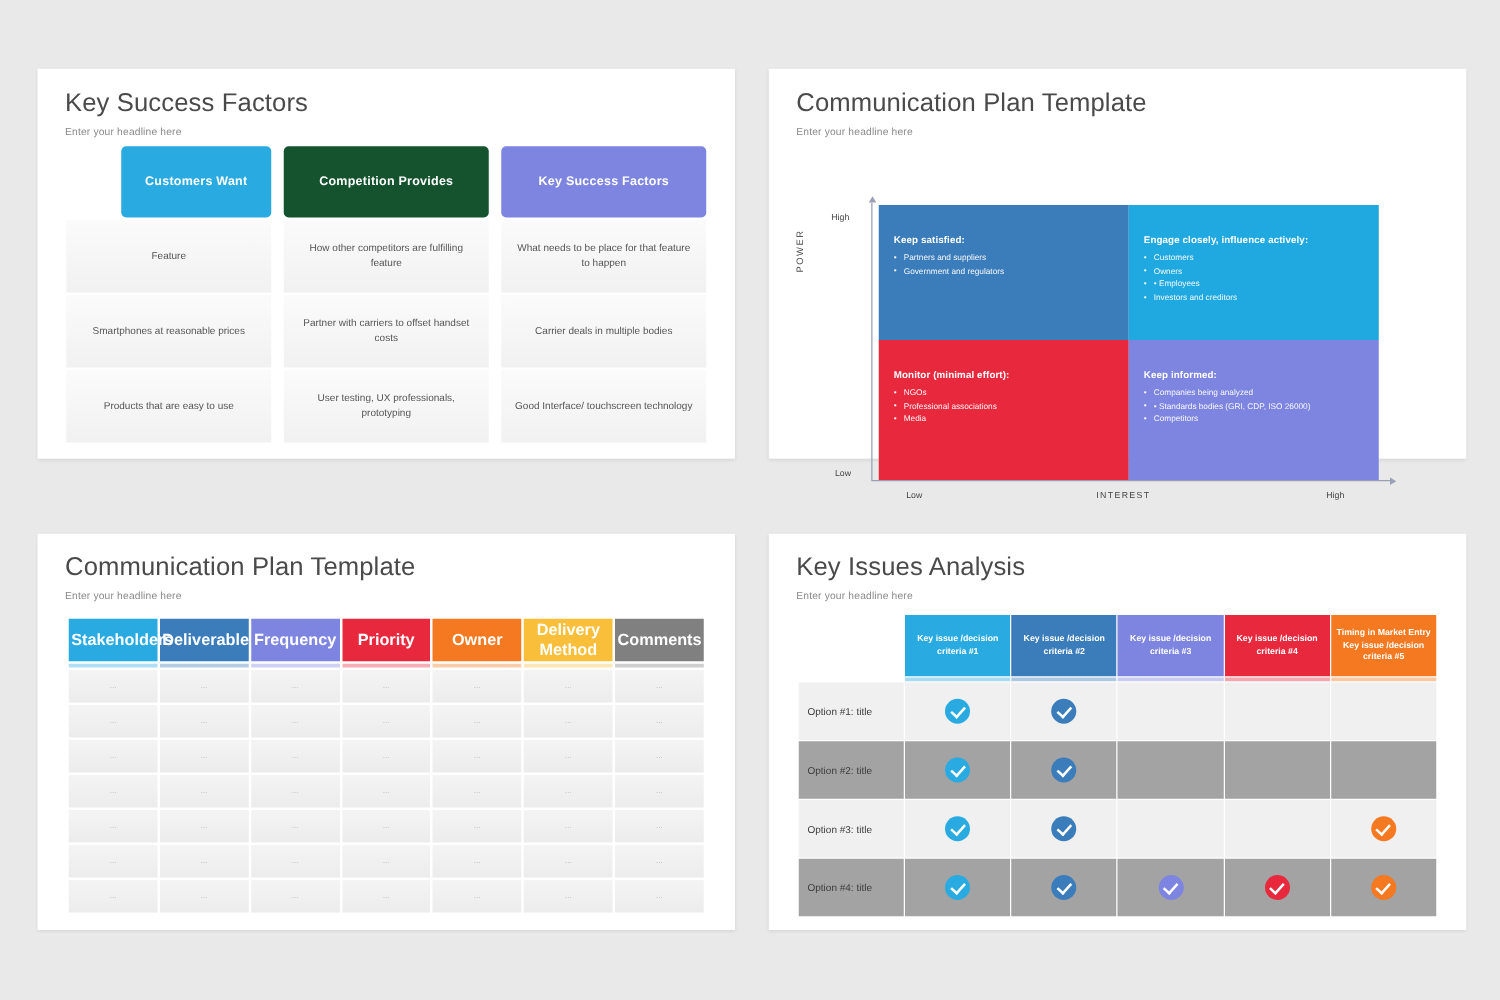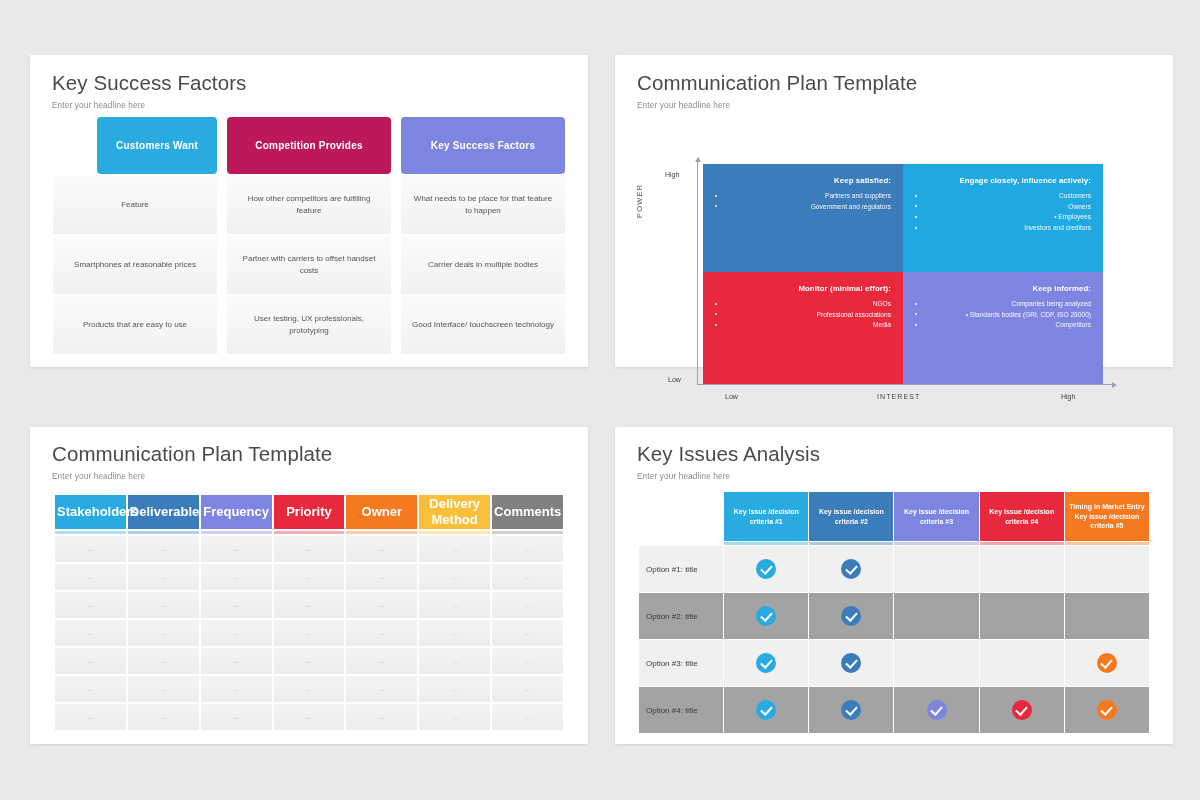--- a/index.html
+++ b/index.html
@@ -89,23 +89,22 @@
     position: absolute; left: 60px; top: 274px; width: 415px; height: 1px;
     background: #9aa0b5;
   }
   .m-axis-h::after {
     content: ""; position: absolute; right: -5px; top: -2.5px;
     border-top: 3px solid transparent; border-bottom: 3px solid transparent;
     border-left: 5px solid #9aa0b5;
   }
   .quad {
     position: absolute;
-    padding: 12px 12px;
+    padding: 23px 12px;
     color: #fff;
-    text-align: right;
   }
   .quad-title { font-size: 7.8px; font-weight: bold; margin-bottom: 6px; letter-spacing: 0.1px; }
   .quad ul { list-style: none; }
   .quad li {
     font-size: 6.6px; line-height: 1.62; position: relative; padding-left: 8px;
     color: rgba(255,255,255,0.95);
   }
   .quad li::before { content: "\2022"; position: absolute; left: 0; top: -0.5px; }
   #quad-tl { left: 66px;  top: 54px;  width: 200px; height: 108px; background: #3b7cba; }
   #quad-tr { left: 266px; top: 54px;  width: 200px; height: 108px; background: #20a8e0; }
@@ -185,21 +184,21 @@
 
   <div class="card" id="card-ksf">
     <div class="card-head">
       <div class="slide-title">Key Success Factors</div>
       <div class="slide-sub">Enter your headline here</div>
     </div>
     <div class="ksf-grid" id="ksf-grid">
         <div class="ksf-head" style="background: rgb(41, 171, 226); margin-left: 44px;">
           <span>Customers Want</span>
         </div>
-        <div class="ksf-head" style="background: #be185d;">
+        <div class="ksf-head" style="background: #14532d;">
           <span>Competition Provides</span>
         </div>
         <div class="ksf-head" style="background: rgb(125, 133, 224);">
           <span>Key Success Factors</span>
         </div>
         <div class="ksf-cell">
           <span>Feature</span>
         </div>
         <div class="ksf-cell">
           <span>How other competitors are fulfilling feature</span>

